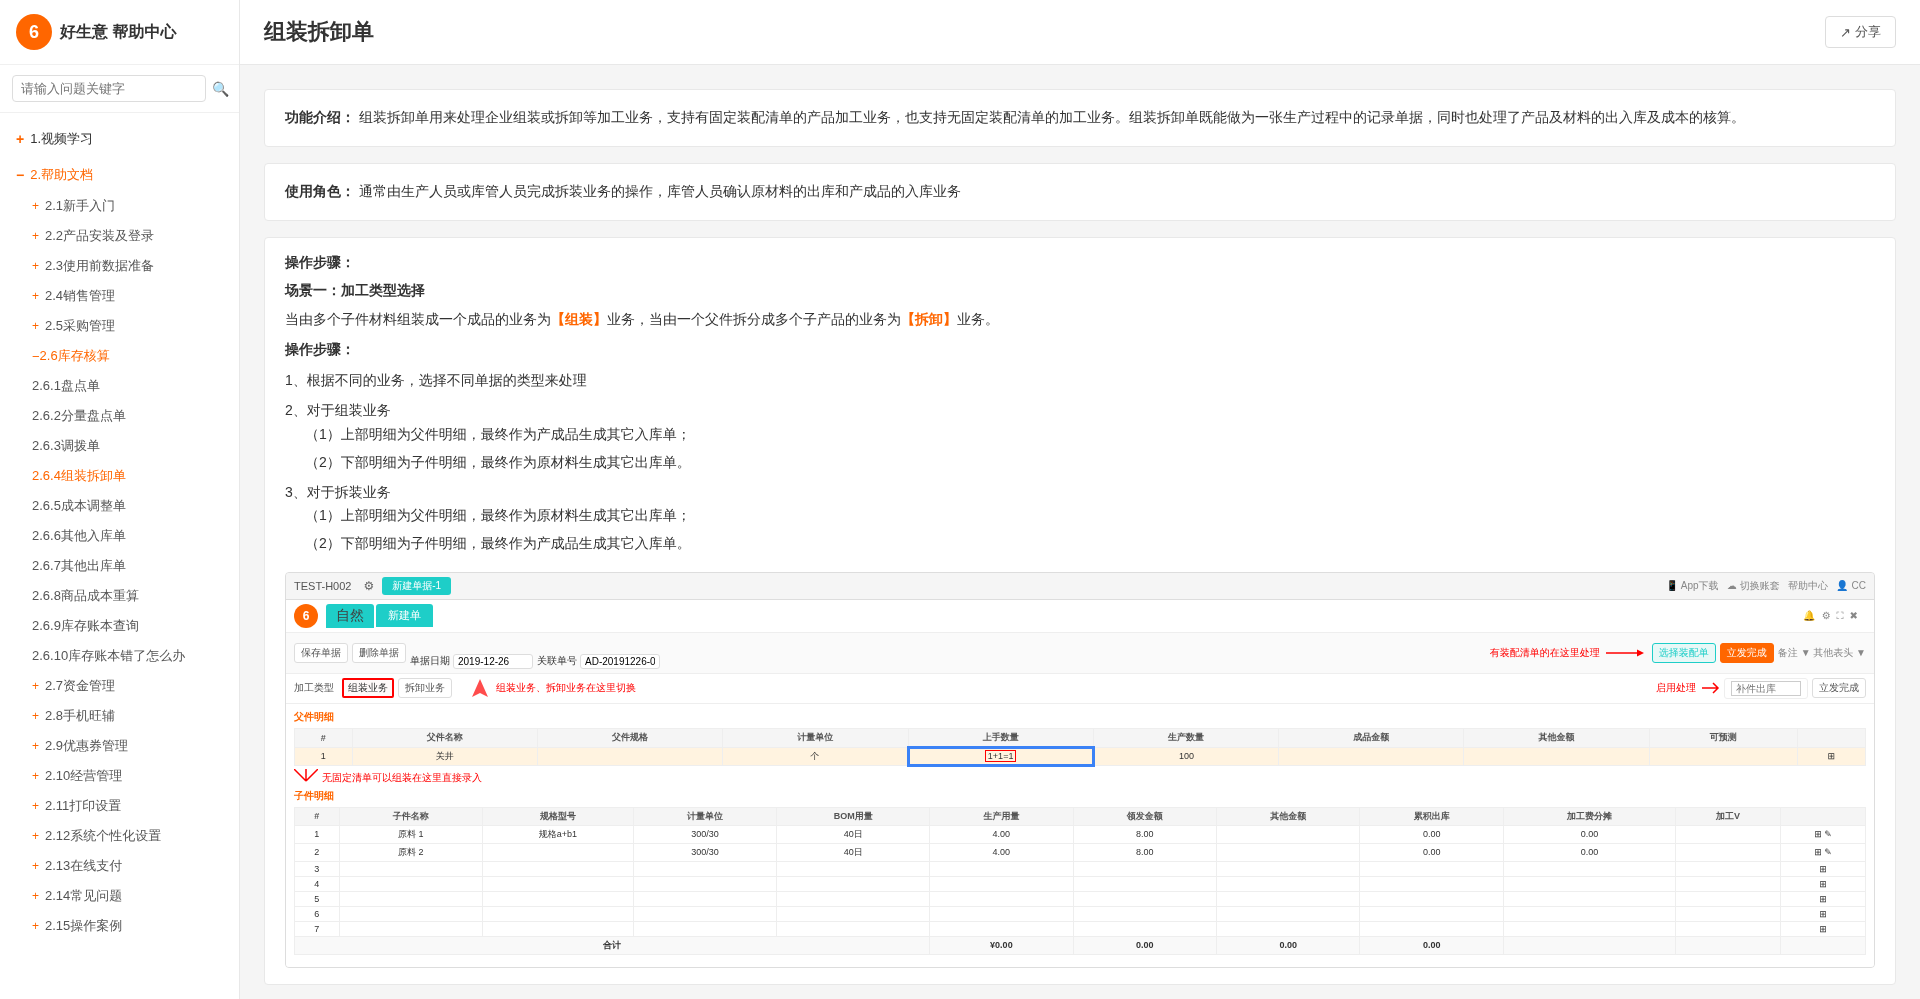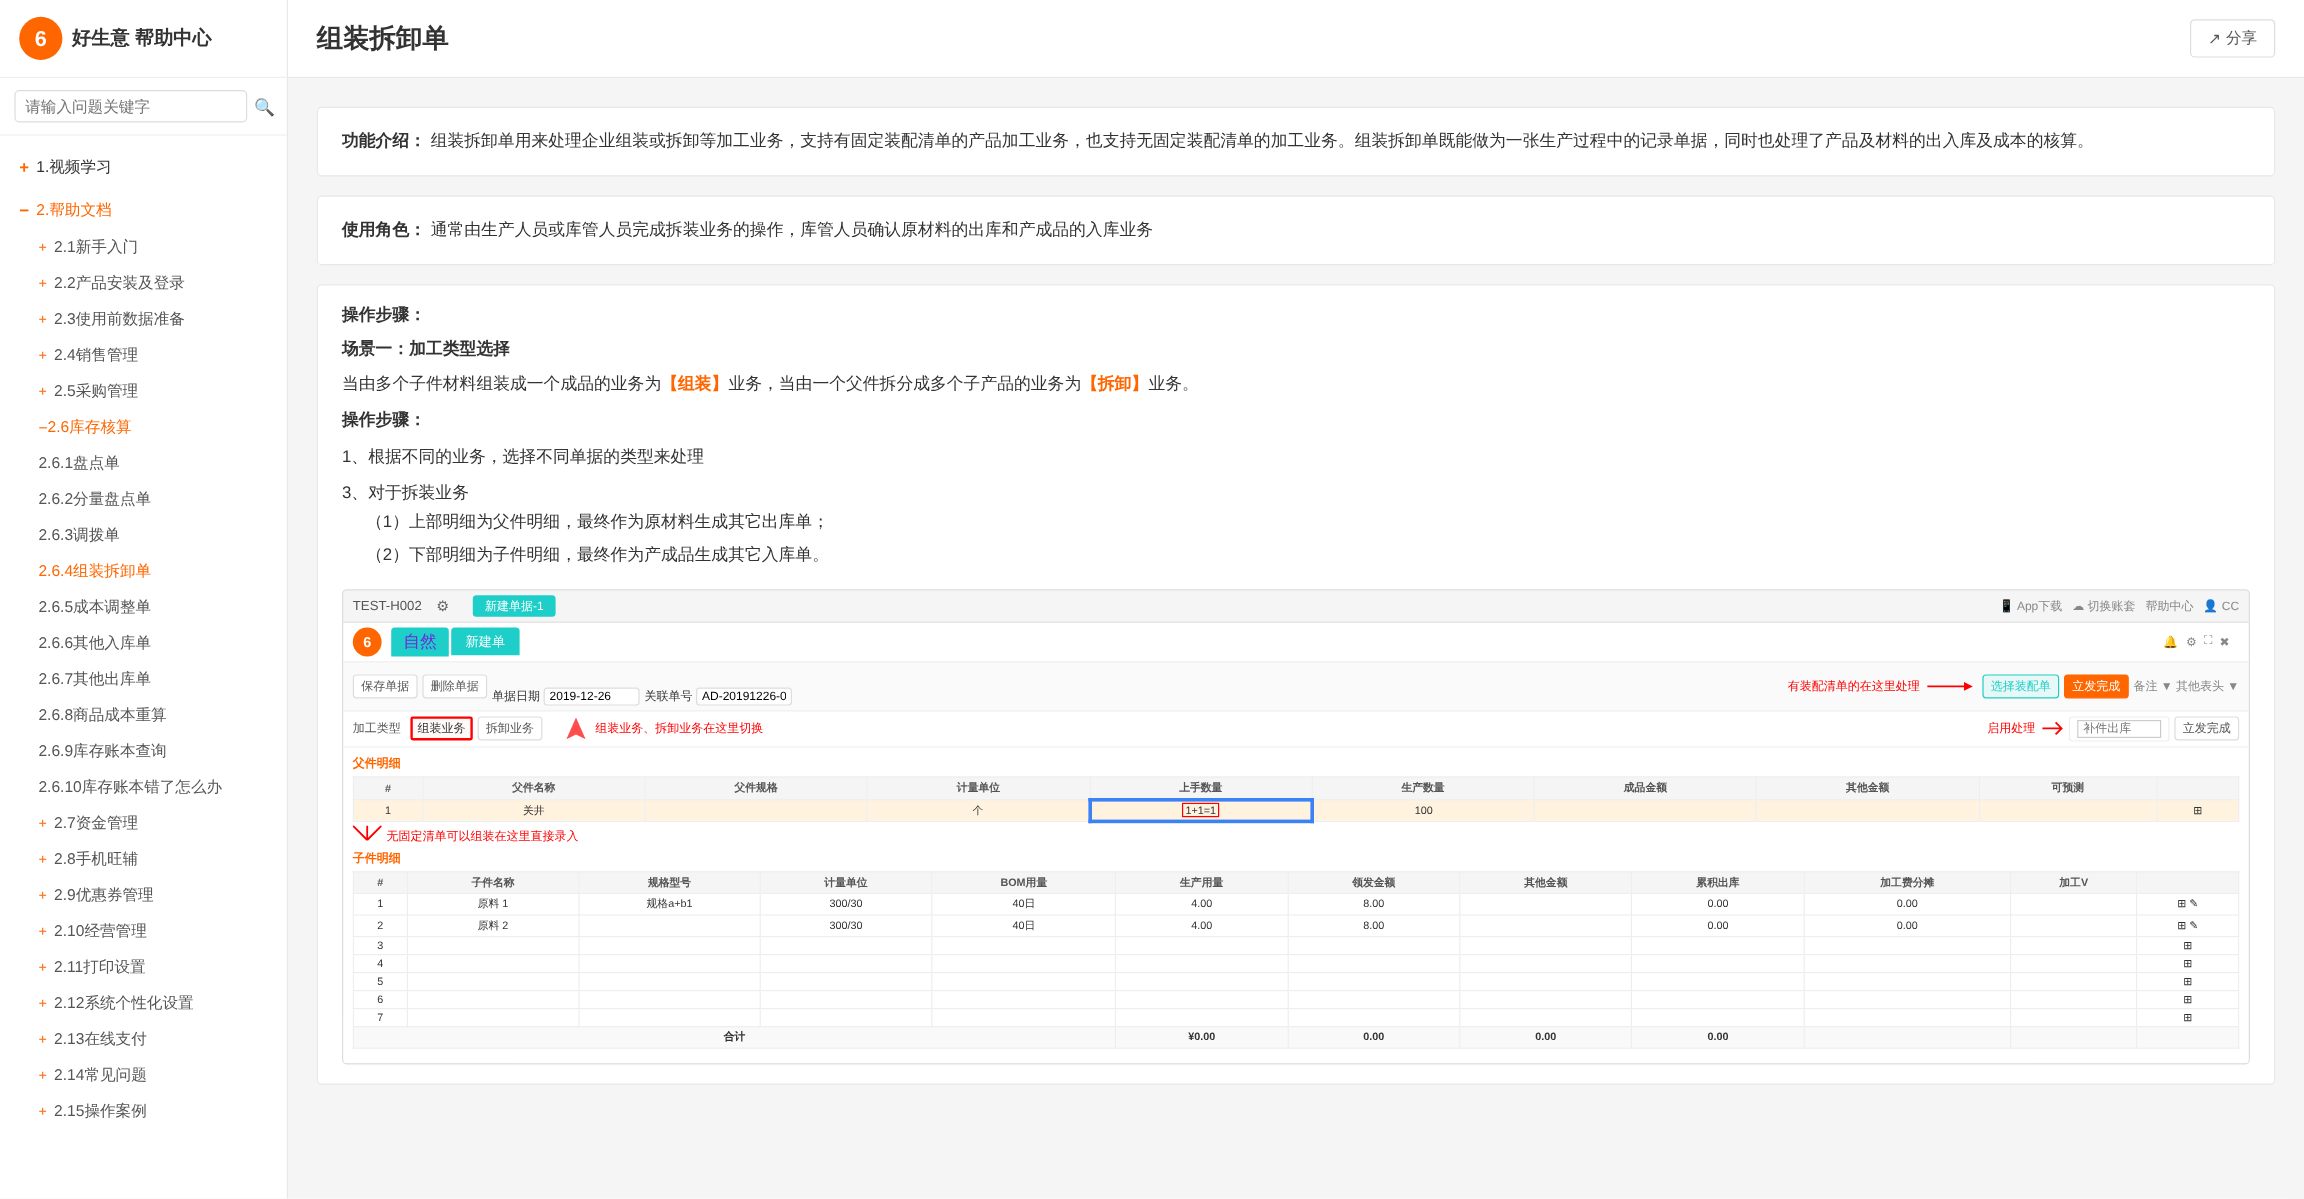--- a/index.html
+++ b/index.html
@@ -239,21 +239,21 @@
       color: #666;
     }
     .mock-tab {
       padding: 3px 10px;
       border-radius: 3px 3px 0 0;
       cursor: pointer;
       color: #666;
     }
     .mock-tab.active {
       background: #1ecec8;
-      color: #6d28d9;
+      color: #404040;
     }
     .mock-toolbar {
       display: flex;
       align-items: center;
       gap: 4px;
       padding: 4px 8px;
       background: #fafafa;
       border-bottom: 1px solid #eee;
       font-size: 10px;
       flex-wrap: wrap;
@@ -479,35 +479,42 @@
     <div class="steps-section">
       <div class="steps-title">操作步骤：</div>
       <div class="scene-title">场景一：加工类型选择</div>
       <div class="scene-desc">
         当由多个子件材料组装成一个成品的业务为<span style="color:#f60;font-weight:600;">【组装】</span>业务，当由一个父件拆分成多个子产品的业务为<span style="color:#f60;font-weight:600;">【拆卸】</span>业务。
       </div>
       <div class="steps-title">操作步骤：</div>
       <ul class="step-list">
         <li>1、根据不同的业务，选择不同单据的类型来处理</li>
         <li>
+          <span>2、对于组装业务</span>
+          <ul class="step-sub-list">
+            <li>（1）上部明细为父件明细，最终作为产成品生成其它入库单；</li>
+            <li>（2）下部明细为子件明细，最终作为原材料生成其它出库单。</li>
+          </ul>
+        </li>
+        <li>
           <span>3、对于拆装业务</span>
           <ul class="step-sub-list">
             <li>（1）上部明细为父件明细，最终作为原材料生成其它出库单；</li>
             <li>（2）下部明细为子件明细，最终作为产成品生成其它入库单。</li>
           </ul>
         </li>
       </ul>
 
       <div class="screenshot-container">
         <div class="screenshot-inner" style="position:relative;">
 
           <div class="mock-browser">
             <span style="font-size:11px; color:#555;">TEST-H002</span>
             <span style="margin-left:4px;">⚙</span>
-            <div style="display:flex;align-items:center;gap:4px;margin-left:12px;">
+            <div style="display:flex;align-items:center;gap:4px;margin-left:0;">
               <div style="background:#1ecec8;color:white;padding:2px 10px;border-radius:3px;font-size:10px;">新建单据-1</div>
             </div>
             <div style="flex:1;"></div>
             <span style="font-size:10px;color:#888;">📱 App下载 &nbsp; ☁ 切换账套 &nbsp; 帮助中心 &nbsp; 👤 CC</span>
           </div>
 
           <div style="background:#fff;border-bottom:1px solid #eee;padding:0 8px;display:flex;align-items:center;gap:2px;">
             <div style="width:24px;height:24px;background:#f60;border-radius:50%;display:inline-flex;align-items:center;justify-content:center;color:white;font-size:12px;font-weight:bold;margin:4px 6px 4px 0;">6</div>
             <div class="mock-tab active">自然</div>
             <div class="mock-tab" style="background:#1ecec8;color:white;padding:4px 12px;border-radius:3px 3px 0 0;font-size:11px;">新建单</div>

